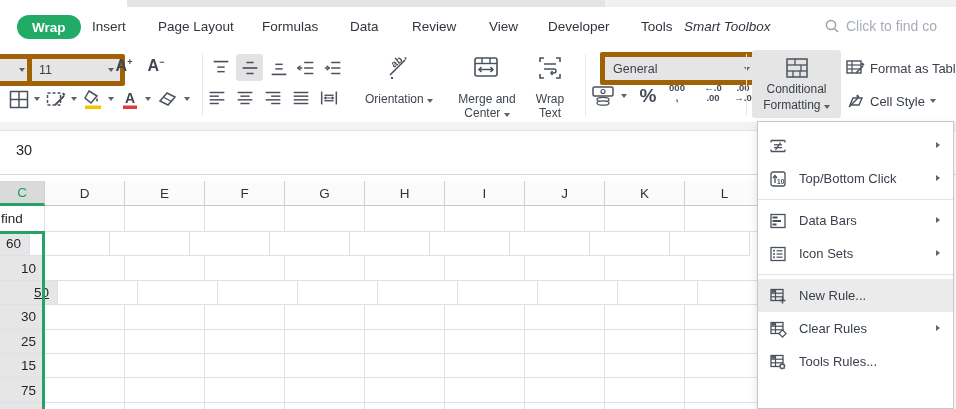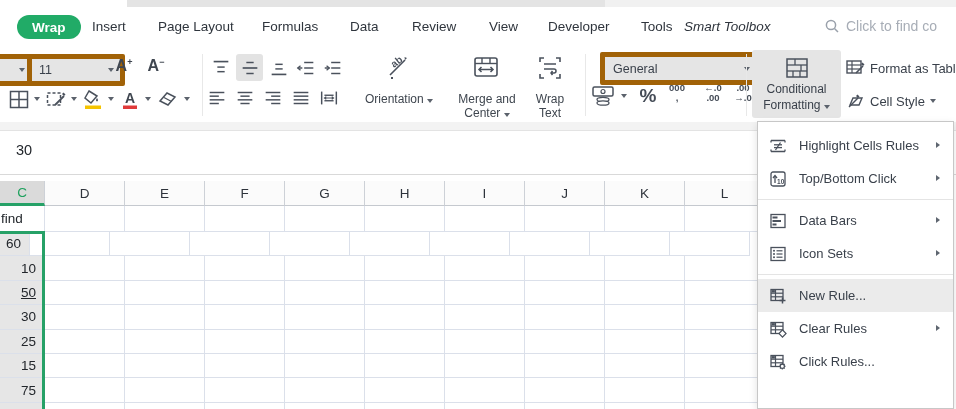--- a/index.html
+++ b/index.html
@@ -379,21 +379,21 @@
           <div class="gcell" style="width: 80px; height: 24.4px;"></div>
           <div class="gcell" style="width: 80px; height: 24.4px;"></div>
           <div class="gcell" style="width: 80px; height: 24.4px;"></div>
           <div class="gcell" style="width: 80px; height: 24.4px;"></div>
           <div class="gcell" style="width: 80px; height: 24.4px;"></div>
           <div class="gcell" style="width: 80px; height: 24.4px;"></div>
           <div class="gcell" style="width: 80px; height: 24.4px;"></div>
           <div class="gcell" style="width: 80px; height: 24.4px;"></div>
         </div>
         <div class="grow">
-          <div class="gcell num selfill" style="width: 45px; height: 24.4px; text-decoration: underline;">50</div>
+          <div class="gcell num selfill" style="width: 58px; height: 24.4px; text-decoration: underline;">50</div>
           <div class="gcell" style="width: 80px; height: 24.4px;"></div>
           <div class="gcell" style="width: 80px; height: 24.4px;"></div>
           <div class="gcell" style="width: 80px; height: 24.4px;"></div>
           <div class="gcell" style="width: 80px; height: 24.4px;"></div>
           <div class="gcell" style="width: 80px; height: 24.4px;"></div>
           <div class="gcell" style="width: 80px; height: 24.4px;"></div>
           <div class="gcell" style="width: 80px; height: 24.4px;"></div>
           <div class="gcell" style="width: 80px; height: 24.4px;"></div>
           <div class="gcell" style="width: 80px; height: 24.4px;"></div>
         </div>
@@ -465,21 +465,20 @@
   <div id="cf-menu">
       <div class="mitem">
         <span class="micon">
           <svg width="18" height="18" viewBox="0 0 18 18">
             <path d="M2 3.5 H16 M2 3.5 V5.5 M16 3.5 V5.5 M2 14.5 H16 M2 14.5 V12.5 M16 14.5 V12.5" fill="none" stroke="#4a515c" stroke-width="1.3"></path>
             <line x1="5" y1="7.8" x2="13" y2="7.8" stroke="#4a515c" stroke-width="1.3"></line>
             <line x1="5" y1="10.6" x2="13" y2="10.6" stroke="#4a515c" stroke-width="1.3"></line>
             <line x1="11.5" y1="5.5" x2="6.5" y2="13" stroke="#4a515c" stroke-width="1.3"></line>
           </svg>
         </span>
-        <span>Highlight Cells Rules</span>
         <span class="subarrow"></span>
       </div>
       <div class="mitem">
         <span class="micon">
           <svg width="18" height="18" viewBox="0 0 18 18">
             <rect x="2" y="2" width="14" height="14" rx="2" fill="none" stroke="#4a515c" stroke-width="1.3"></rect>
             <line x1="6" y1="13" x2="6" y2="6" stroke="#4a515c" stroke-width="1.3"></line>
             <path d="M4 8 L6 5.5 L8 8" fill="none" stroke="#4a515c" stroke-width="1.3"></path>
             <text x="11.7" y="14" font-size="6.5" font-weight="bold" fill="#4a515c" text-anchor="middle" font-family="Liberation Sans,sans-serif">10</text>
           </svg>
@@ -558,17 +557,17 @@
               <line x1="13.3" y1="15.4" x2="13.3" y2="16.6"></line>
               <line x1="10" y1="13.3" x2="11.2" y2="13.3"></line>
               <line x1="15.4" y1="13.3" x2="16.6" y2="13.3"></line>
               <line x1="11" y1="11" x2="11.8" y2="11.8"></line>
               <line x1="14.8" y1="14.8" x2="15.6" y2="15.6"></line>
               <line x1="15.6" y1="11" x2="14.8" y2="11.8"></line>
               <line x1="11.8" y1="14.8" x2="11" y2="15.6"></line>
             </g>
           </svg>
         </span>
-        <span>Click Rules...</span>
+        <span>Tools Rules...</span>
       </div>
     </div>
 
 </div>
 
 </body></html>

